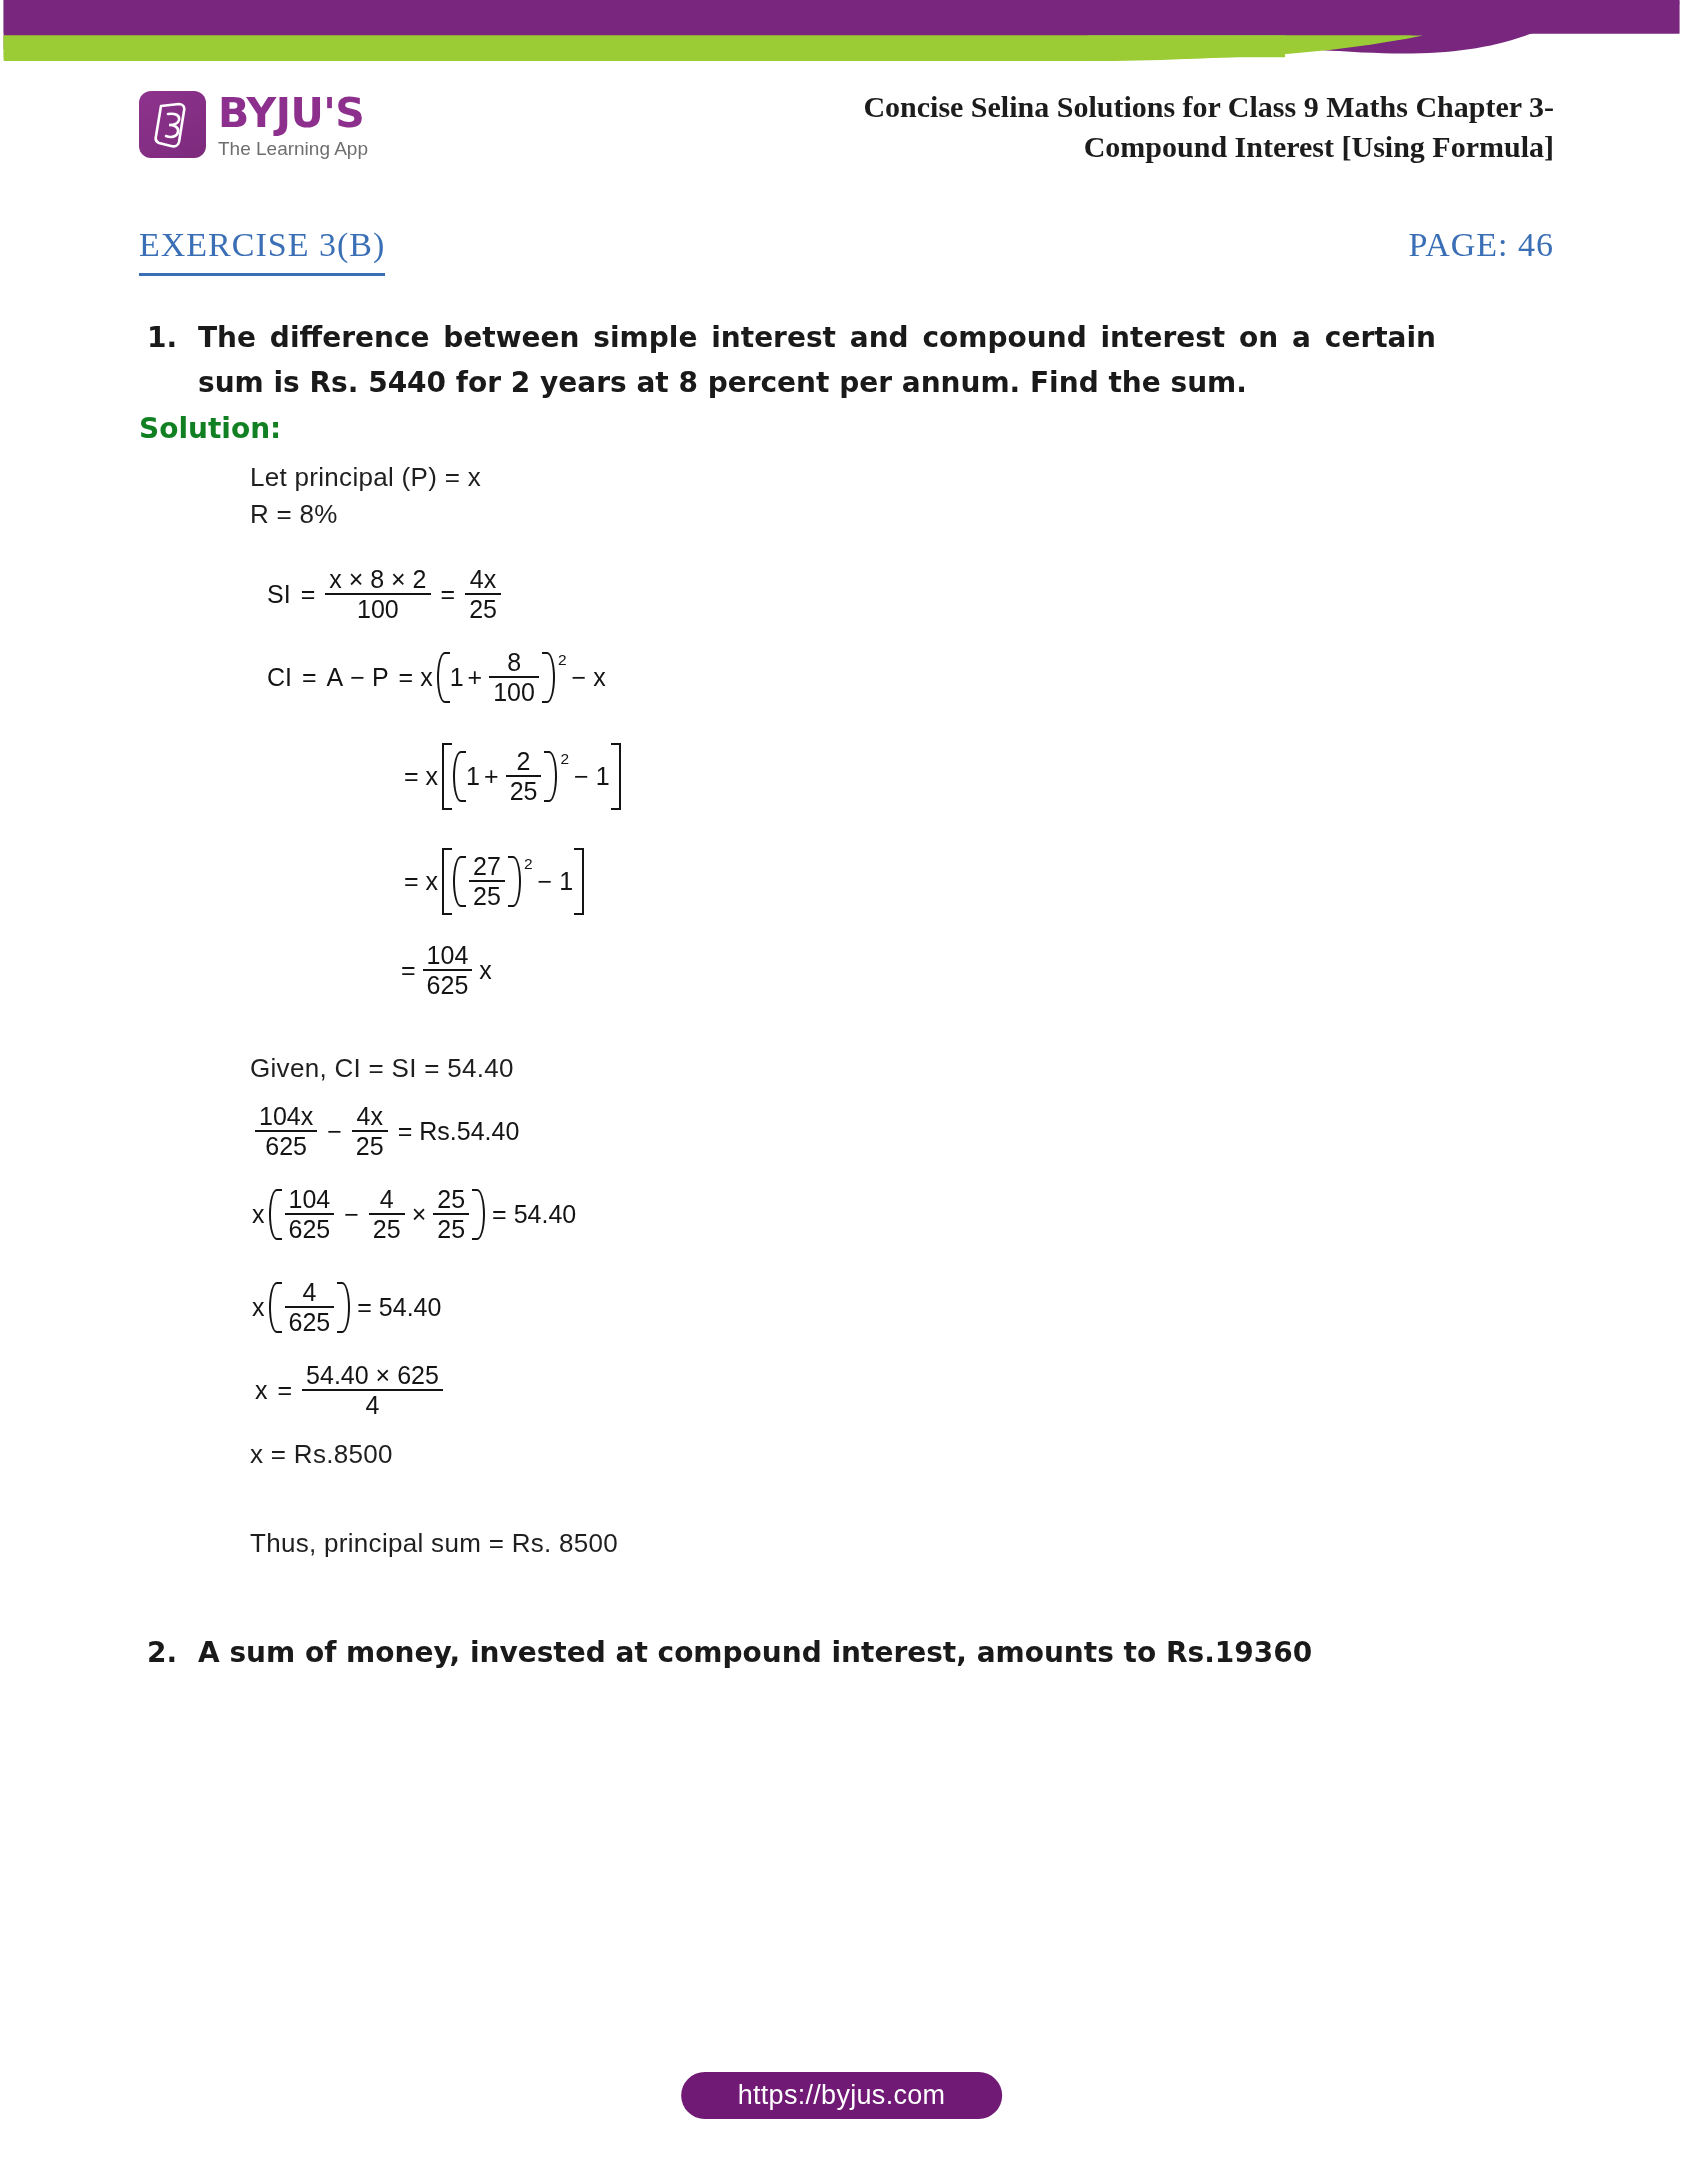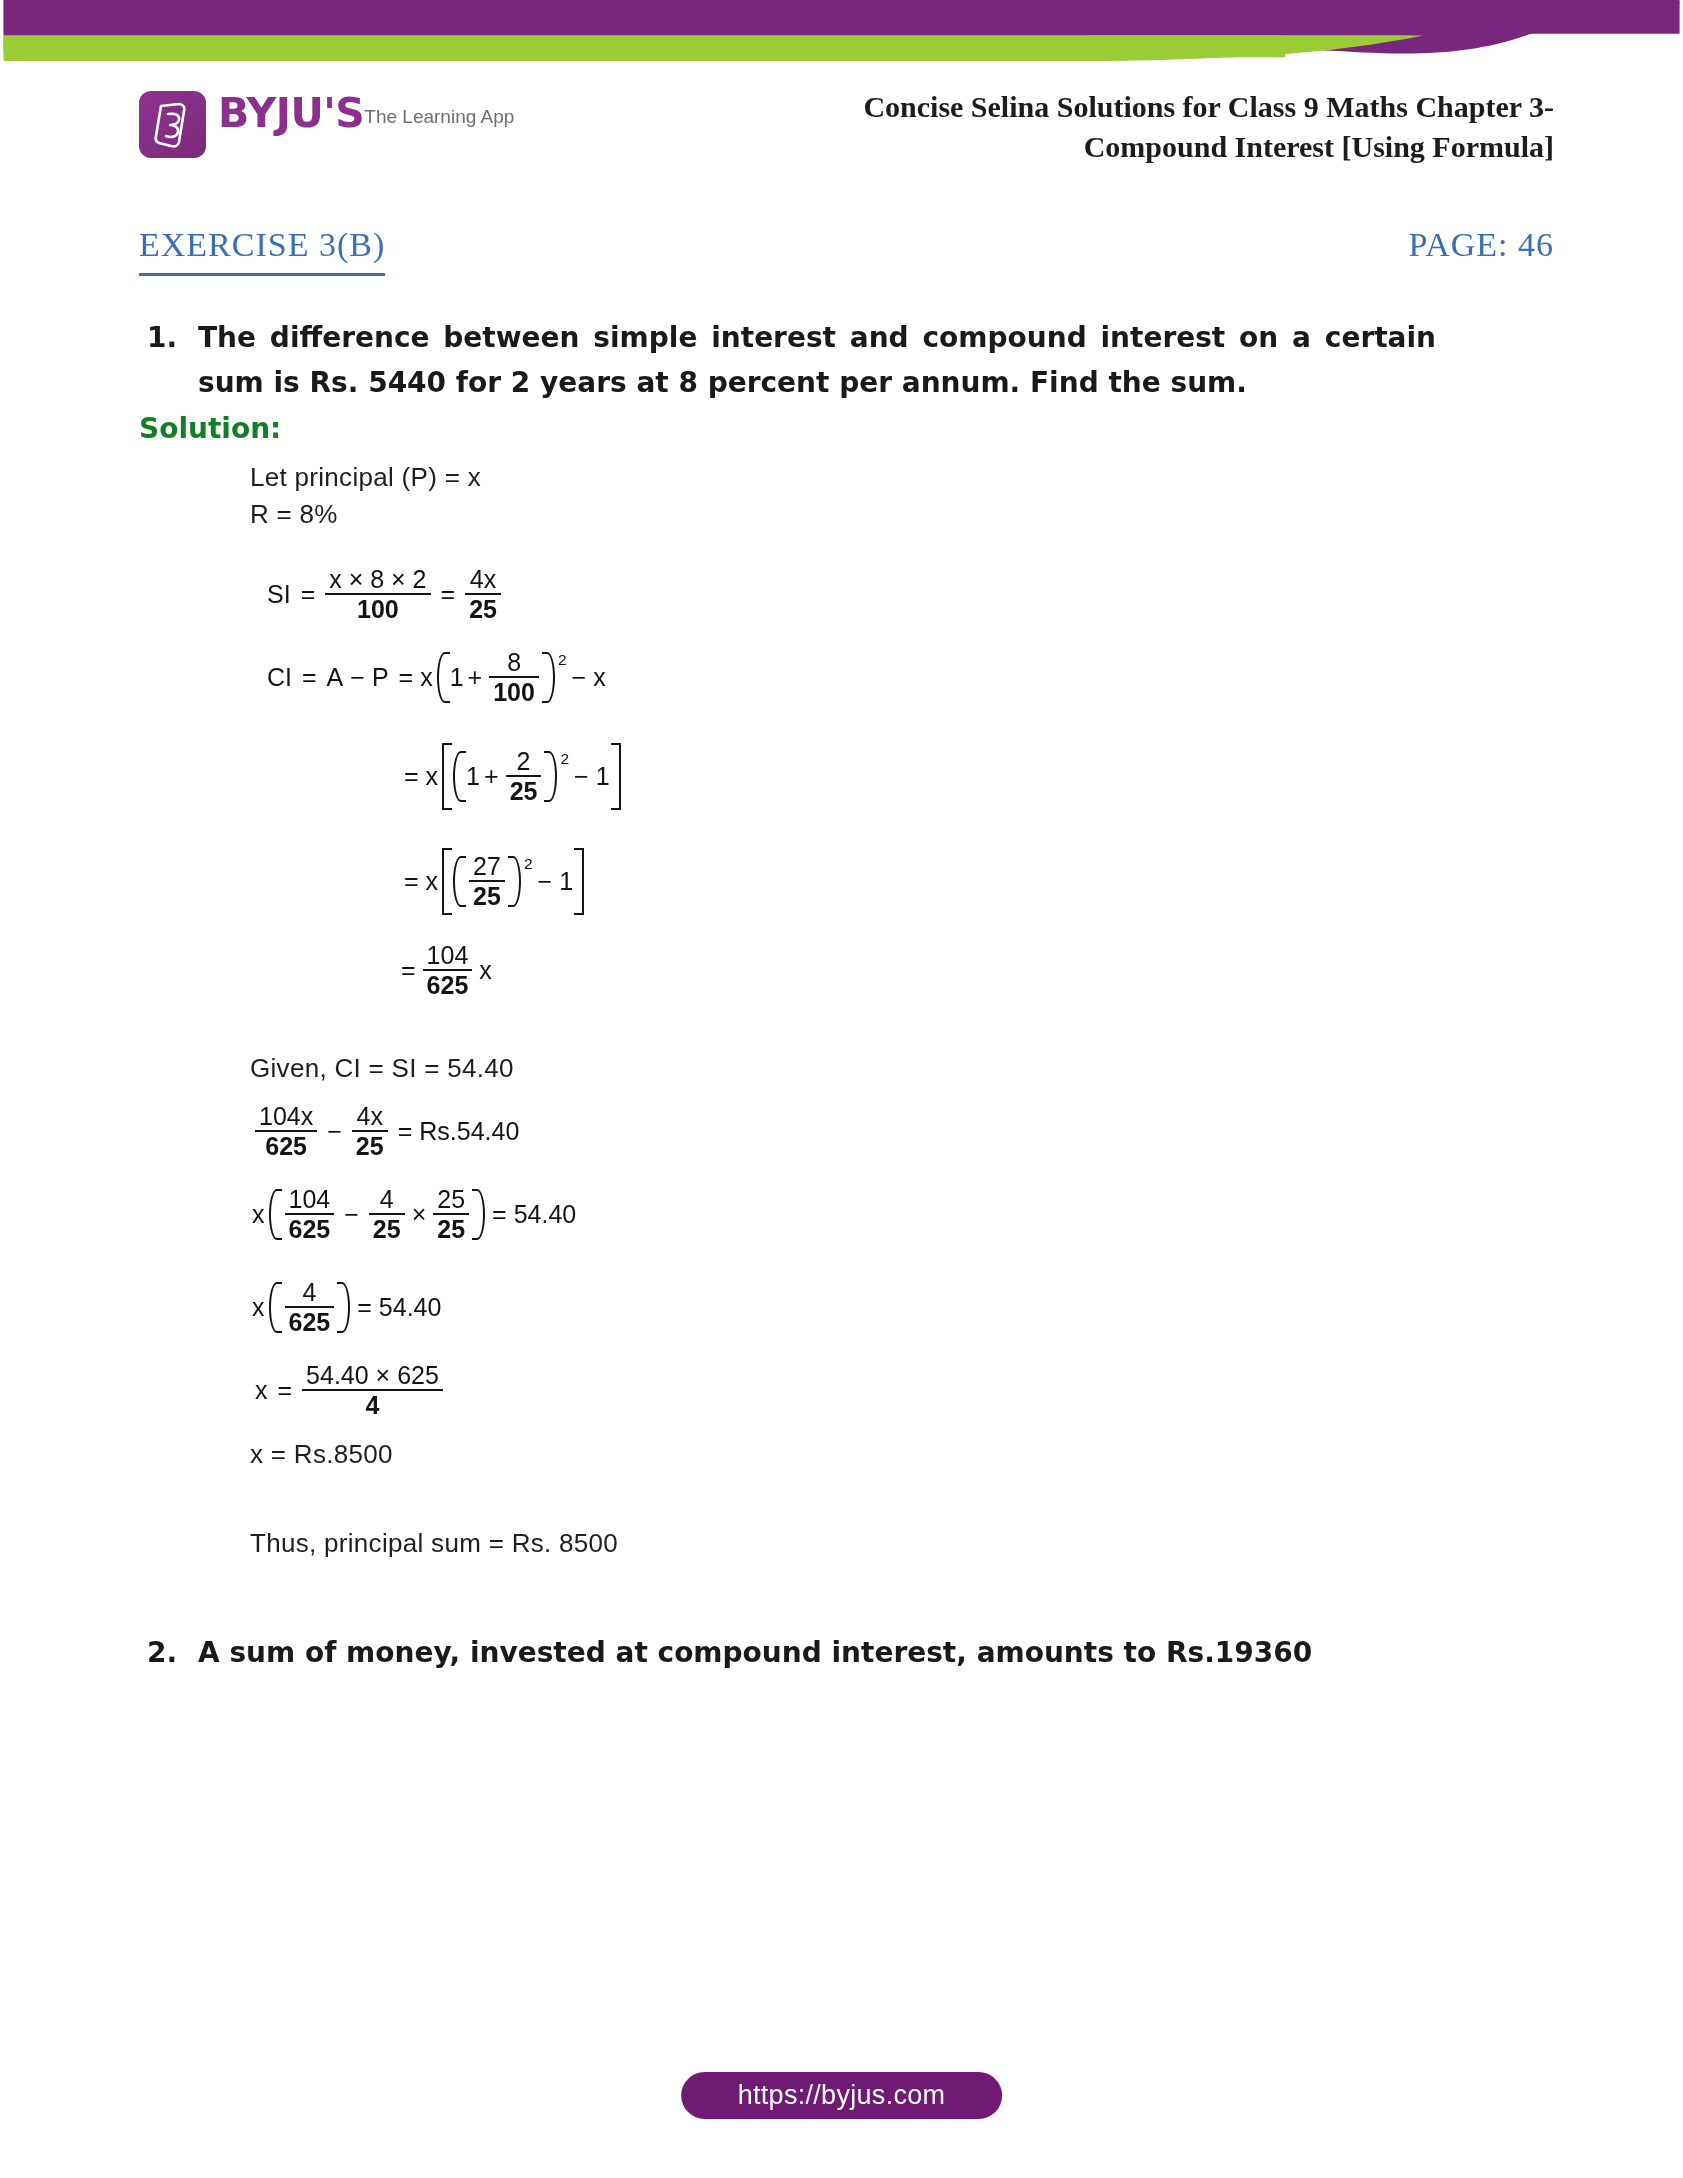--- a/index.html
+++ b/index.html
@@ -46,24 +46,23 @@
     position: absolute;
     left: 0; top: 0;
     width: 67px; height: 67px;
     display: flex;
     align-items: center;
     justify-content: center;
   }
   #logo-text {
     margin-left: 12px;
     display: flex;
-    flex-direction: row;
+    flex-direction: column;
     justify-content: center;
     padding-top: 2px;
-    align-items: center;
   }
   #logo-wordmark {
     font-family: "DejaVu Sans", sans-serif;
     font-weight: bold;
     font-size: 41px;
     letter-spacing: -0.5px;
     color: #8d2f8d;
     line-height: 1.0;
   }
   #logo-tagline {
@@ -187,21 +186,21 @@
   .frac {
     display: inline-flex;
     flex-direction: column;
     align-items: center;
     justify-content: center;
     vertical-align: middle;
     margin: 0 5px;
     font-size: 25px;
   }
   .frac .num { padding: 0 4px 1px 4px; }
-  .frac .den { padding: 2px 4px 0 4px; font-weight: bold; }
+  .frac .den { padding: 2px 4px 0 4px; }
   .frac .bar {
     width: 100%;
     min-width: 100%;
     height: 2px;
     background: #141414;
   }
   .big-paren {
     display: inline-block;
     width: 13px;
     align-self: stretch;

